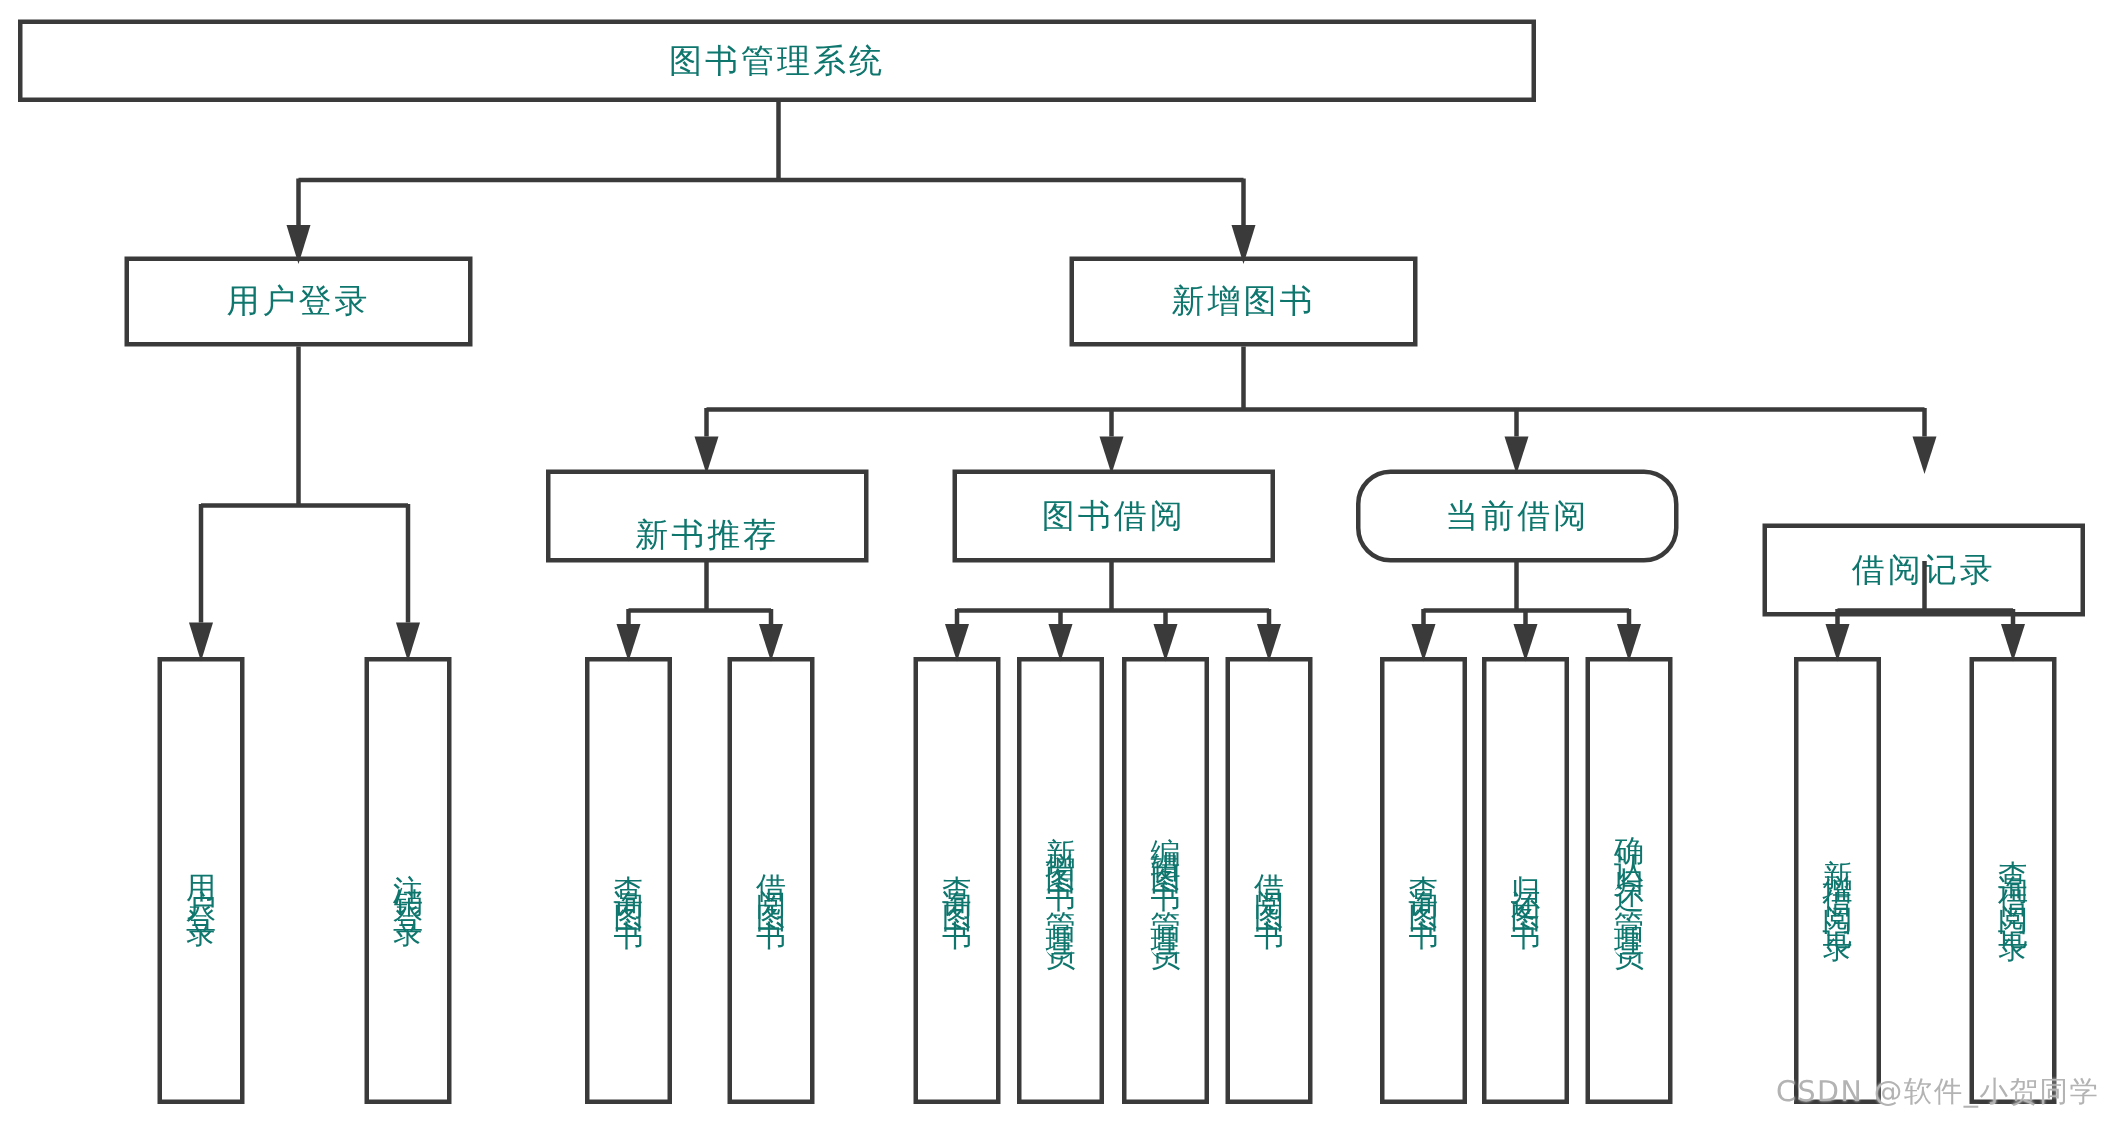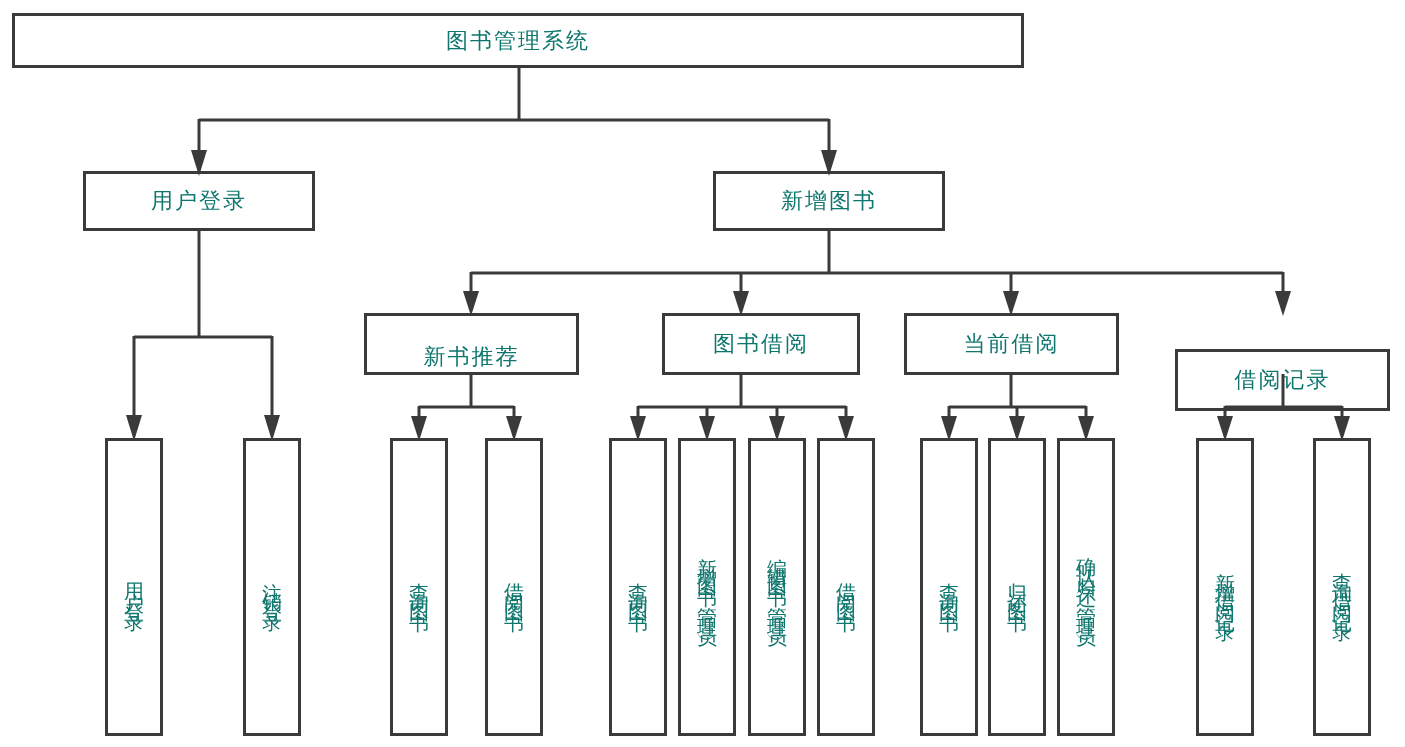--- a/index.html
+++ b/index.html
@@ -61,25 +61,25 @@
   </div>
 
   <div class="box" style="left:713px;top:171px;width:232px;height:60px;">
     <span class="h-label">新增图书</span>
   </div>
 
   <div class="box" style="left:364px;top:313px;width:215px;height:62px;align-items:flex-end;">
     <span class="h-label">新书推荐</span>
   </div>
 
-  <div class="box" style="left:662px;top:313px;width:198px;height:62px;font-family:Liberation Mono, monospace;">
+  <div class="box" style="left:635px;top:313px;width:215px;height:62px;font-family:Liberation Mono, monospace;">
     <span class="h-label">图书借阅</span>
   </div>
 
-  <div class="box" style="left:904px;top:313px;width:215px;height:62px;">
+  <div class="box" style="left:904px;top:313px;width:215px;height:62px;border-radius:23px;">
     <span class="h-label">当前借阅</span>
   </div>
 
   <div class="box" style="left:1175px;top:313px;width:215px;height:62px;margin-top:36px;">
     <span class="h-label">借阅记录</span>
   </div>
 
   <div class="box leaf" style="left:105px;top:438px;width:58px;height:298px;">
     <span class="v-text">用户登录</span>
   </div>
@@ -193,14 +193,15 @@
     <g>
       <line x1="1283" y1="374" x2="1283" y2="407"></line>
       <line x1="1225" y1="407" x2="1342" y2="407"></line>
       <line x1="1225" y1="406" x2="1225" y2="416"></line>
       <polygon points="1217,416 1233,416 1225,441"></polygon>
       <line x1="1342" y1="406" x2="1342" y2="416"></line>
       <polygon points="1334,416 1350,416 1342,441"></polygon>
     </g>
   </svg>
 
+  <div class="watermark">CSDN @软件_小贺同学</div>
 
 </div>
 
 </body></html>

